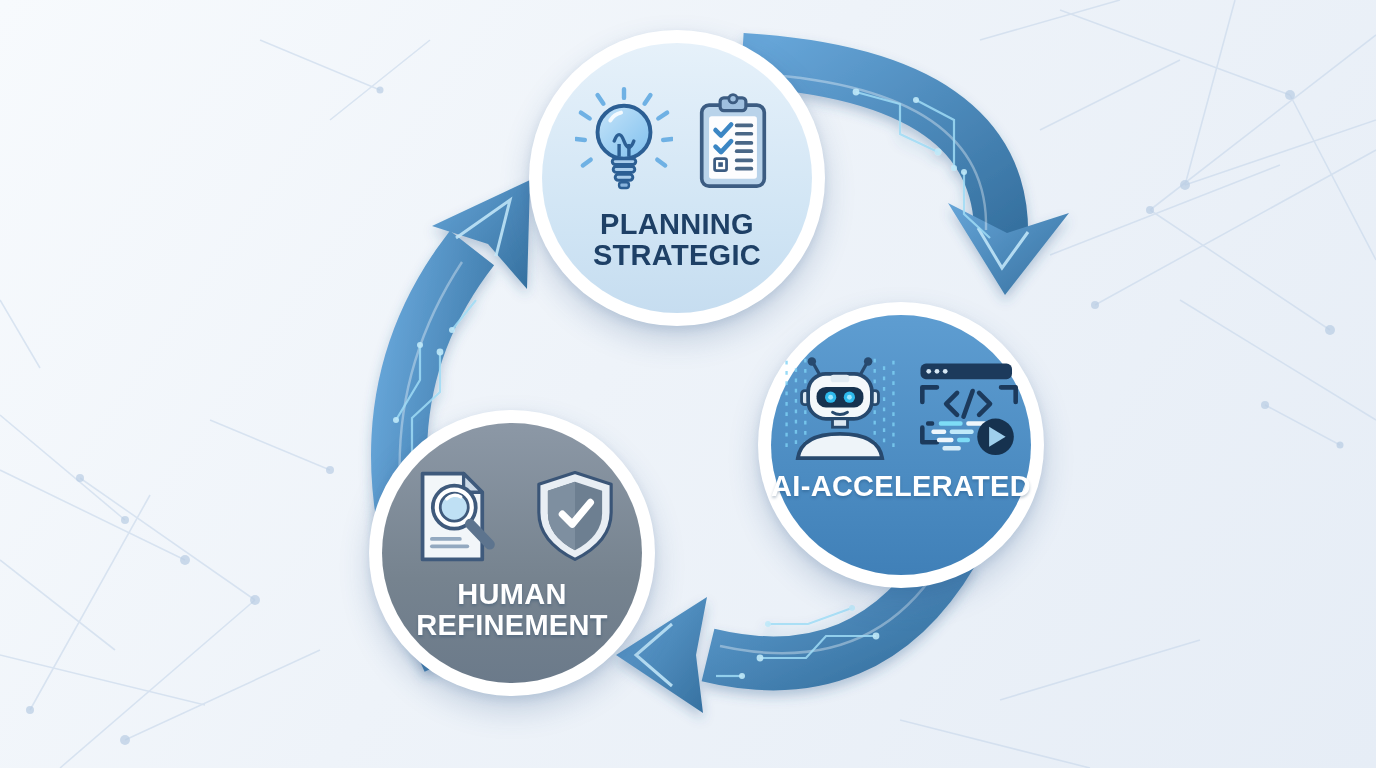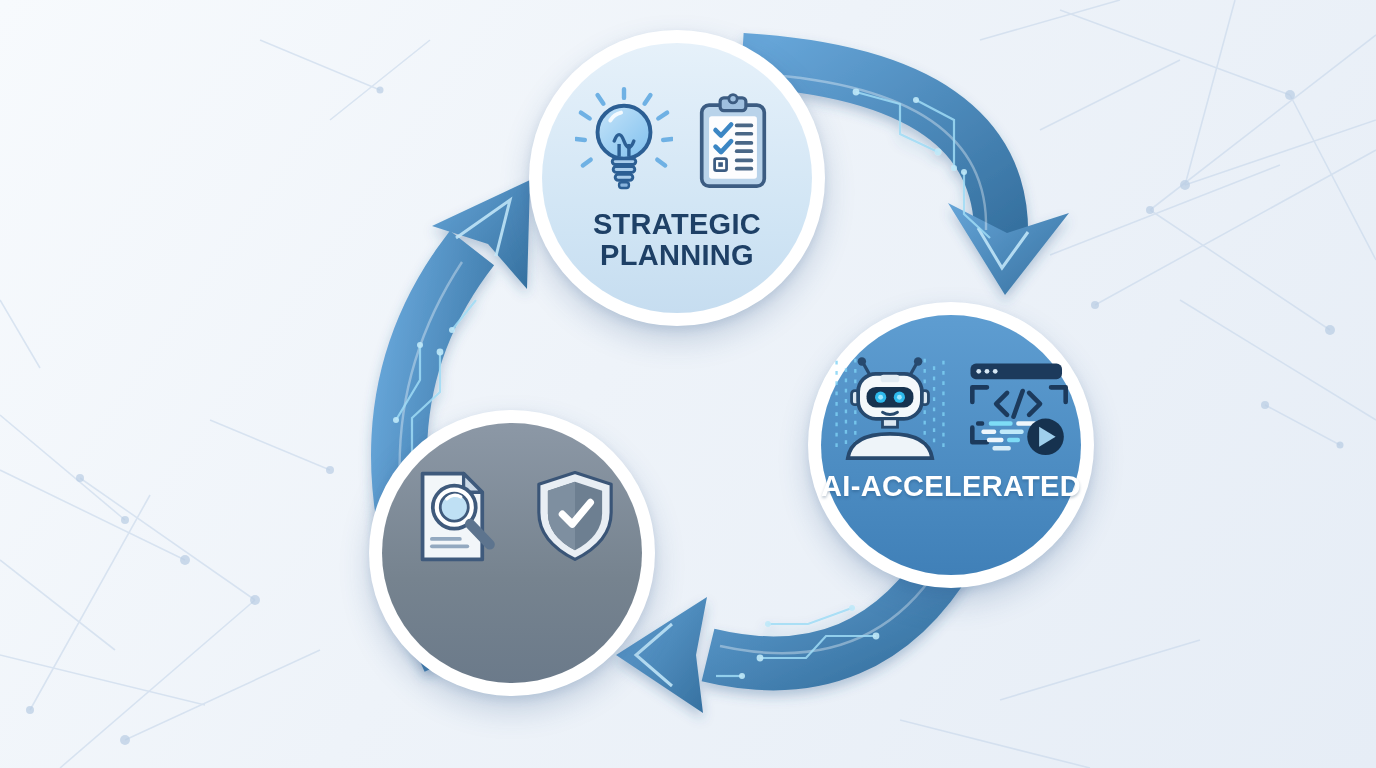--- a/index.html
+++ b/index.html
@@ -196,27 +196,27 @@
           <path d="M31 61 l6 6 l11 -12" fill="none" stroke="#3b86c4" stroke-width="5" stroke-linecap="round" stroke-linejoin="round"></path>
           <rect x="52" y="55" width="20" height="4" rx="2" fill="#4a6786"></rect>
           <rect x="52" y="64" width="20" height="4" rx="2" fill="#4a6786"></rect>
           <rect x="30" y="74" width="13" height="13" rx="2" fill="#ffffff" stroke="#3c5c82" stroke-width="3"></rect>
           <rect x="34" y="78" width="5" height="5" fill="#3c5c82"></rect>
           <rect x="52" y="74" width="20" height="4" rx="2" fill="#4a6786"></rect>
           <rect x="52" y="83" width="20" height="4" rx="2" fill="#4a6786"></rect>
         </svg>
       </div>
       <div class="node-label">
+        <span>PLANNING</span>
         <span>STRATEGIC</span>
-        <span>PLANNING</span>
       </div>
     </div>
   </div>
 
-  <div class="node node-prototyping" style="left:808px;top:302px;width:286px;height:286px;">
+  <div class="node node-prototyping" style="left:758px;top:302px;width:286px;height:286px;">
     <div class="node-inner">
       <div class="icons-row" style="margin-top:36px;height:112px;">
         <svg width="122" height="105" viewBox="0 0 130 112">
           <g stroke="#7ed2f5" stroke-width="2.5" stroke-dasharray="4 7" opacity="0.8">
             <line x1="8" y1="6" x2="8" y2="104"></line>
               <line x1="18" y1="14" x2="18" y2="98"></line>
             <line x1="28" y1="4" x2="28" y2="108"></line>
               <line x1="102" y1="4" x2="102" y2="108"></line>
             <line x1="112" y1="12" x2="112" y2="100"></line>
               <line x1="122" y1="6" x2="122" y2="104"></line>
@@ -282,16 +282,20 @@
           <path d="M48 33 a12 12 0 0 1 15 -2" fill="none" stroke="#ffffff" stroke-width="3.5" stroke-linecap="round"></path>
           <line x1="73" y1="60" x2="94" y2="82" stroke="#5d748e" stroke-width="11" stroke-linecap="round"></line>
         </svg>
         <svg width="94" height="94" viewBox="0 0 104 104">
           <path d="M52 4 L92 17 V48 Q92 80 52 100 Q12 80 12 48 V17 Z" fill="#e8eef4" stroke="#3a5577" stroke-width="3.5" stroke-linejoin="round"></path>
           <path d="M52 14 L82 24 V49 Q82 74 52 90 Q22 74 22 49 V24 Z" fill="#6d7f91"></path>
           <path d="M52 14 L52 90 Q22 74 22 49 V24 Z" fill="#7e8fa0"></path>
           <path d="M38 50 l11 11 l20 -24" fill="none" stroke="#ffffff" stroke-width="8" stroke-linecap="round" stroke-linejoin="round"></path>
         </svg>
       </div>
+      <div class="node-label">
+        <span>HUMAN</span>
+        <span>REFINEMENT</span>
+      </div>
     </div>
   </div>
 
 </div>
 
 </body></html>

